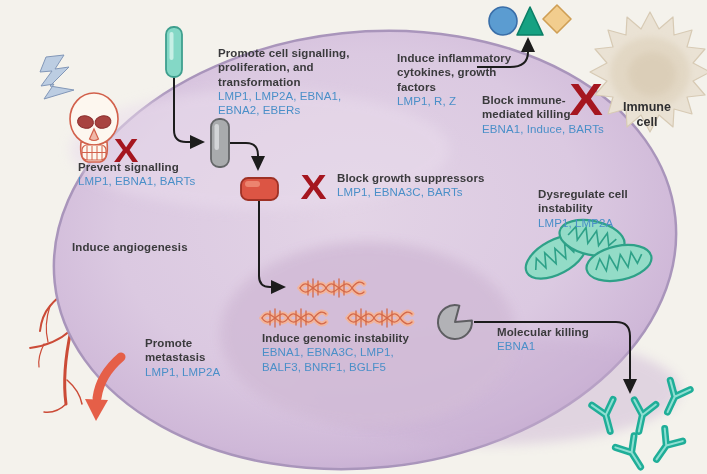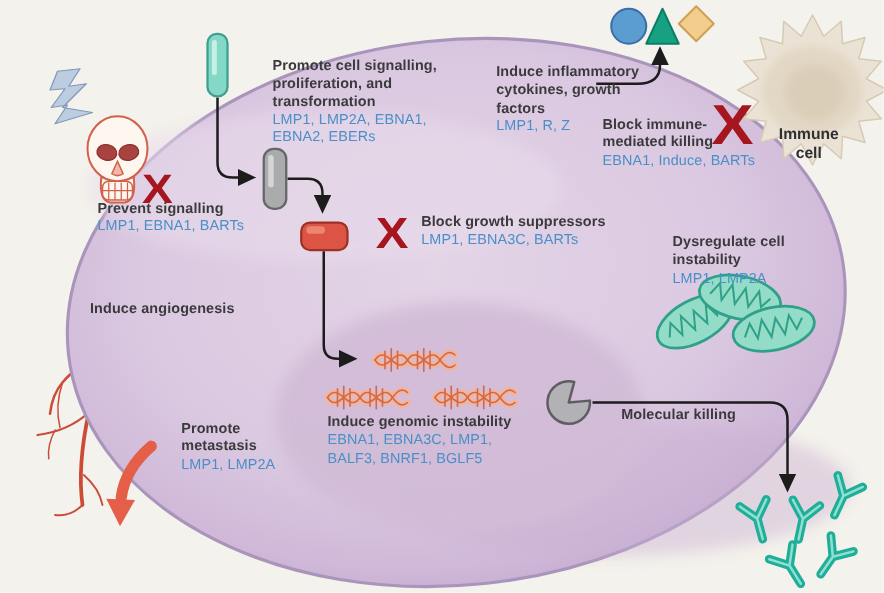--- a/index.html
+++ b/index.html
@@ -259,15 +259,16 @@
   </div>
 
   <div class="label" style="left:262px;top:331px">
     <div class="t">Induce genomic instability</div>
     <div class="g">EBNA1, EBNA3C, LMP1,
 BALF3, BNRF1, BGLF5</div>
   </div>
 
   <div class="label" style="left:497px;top:325px">
     <div class="t">Molecular killing</div>
+    <div class="g">EBNA1</div>
   </div>
 
 </div>
 
 </body></html>

